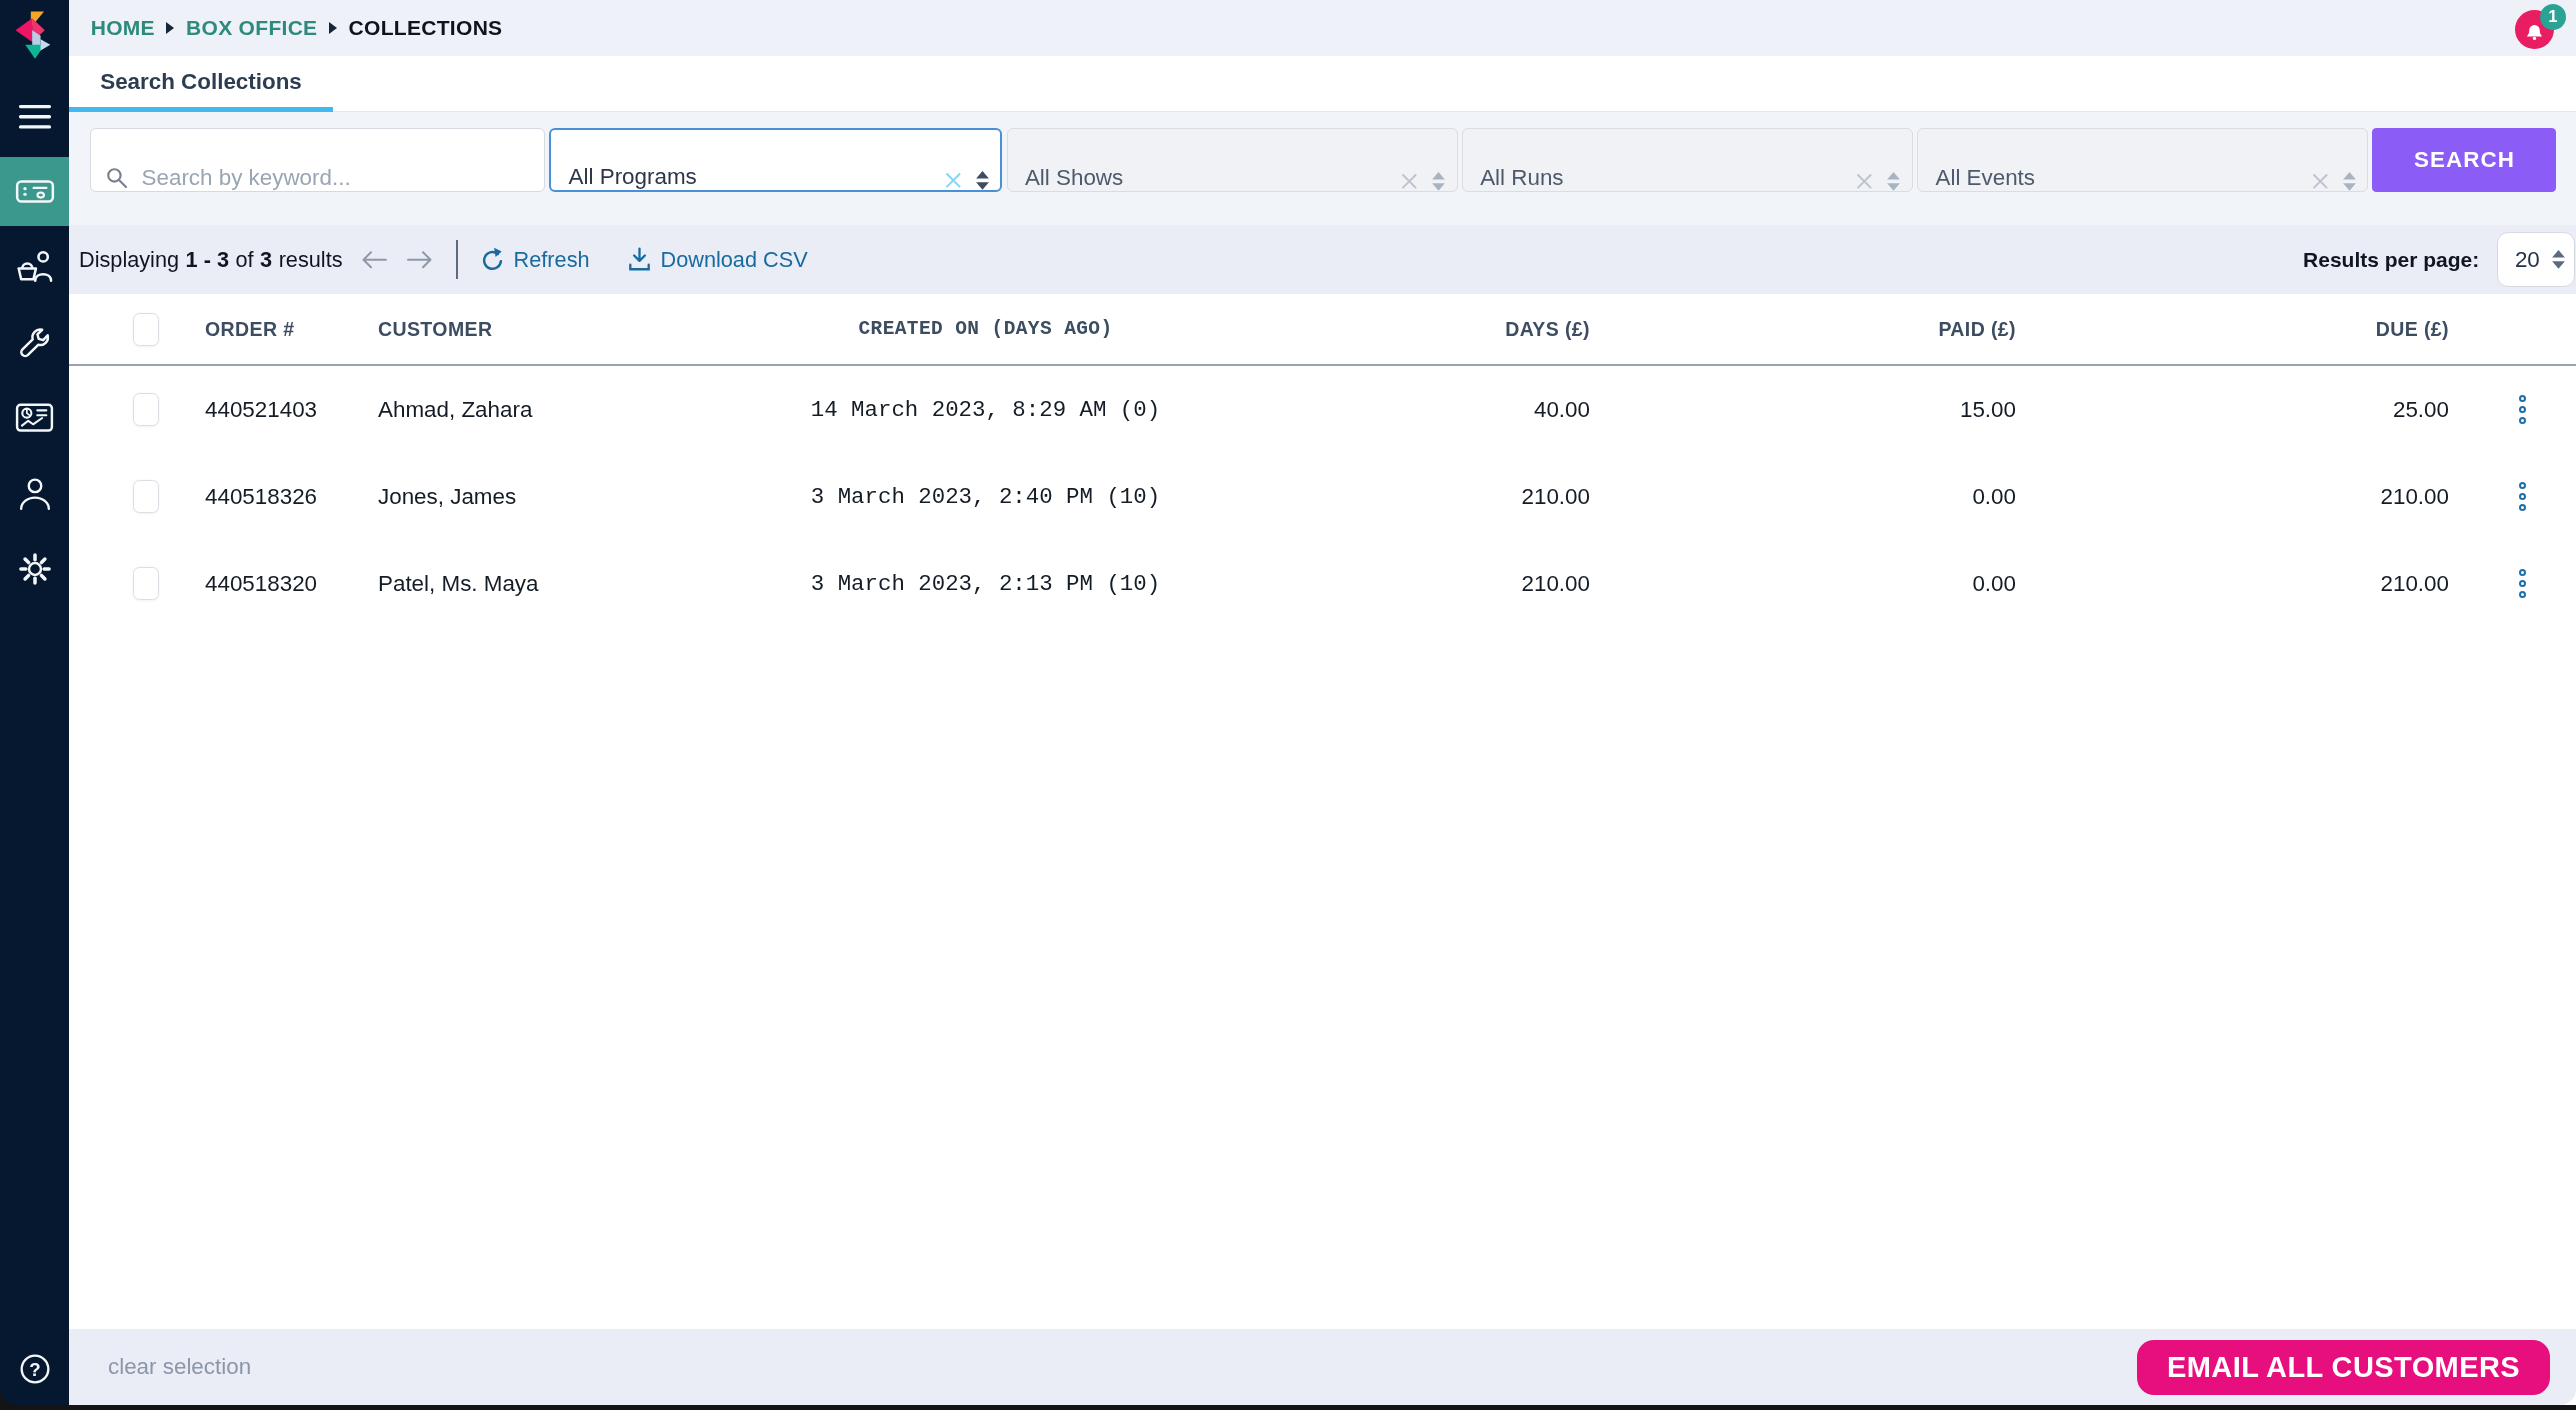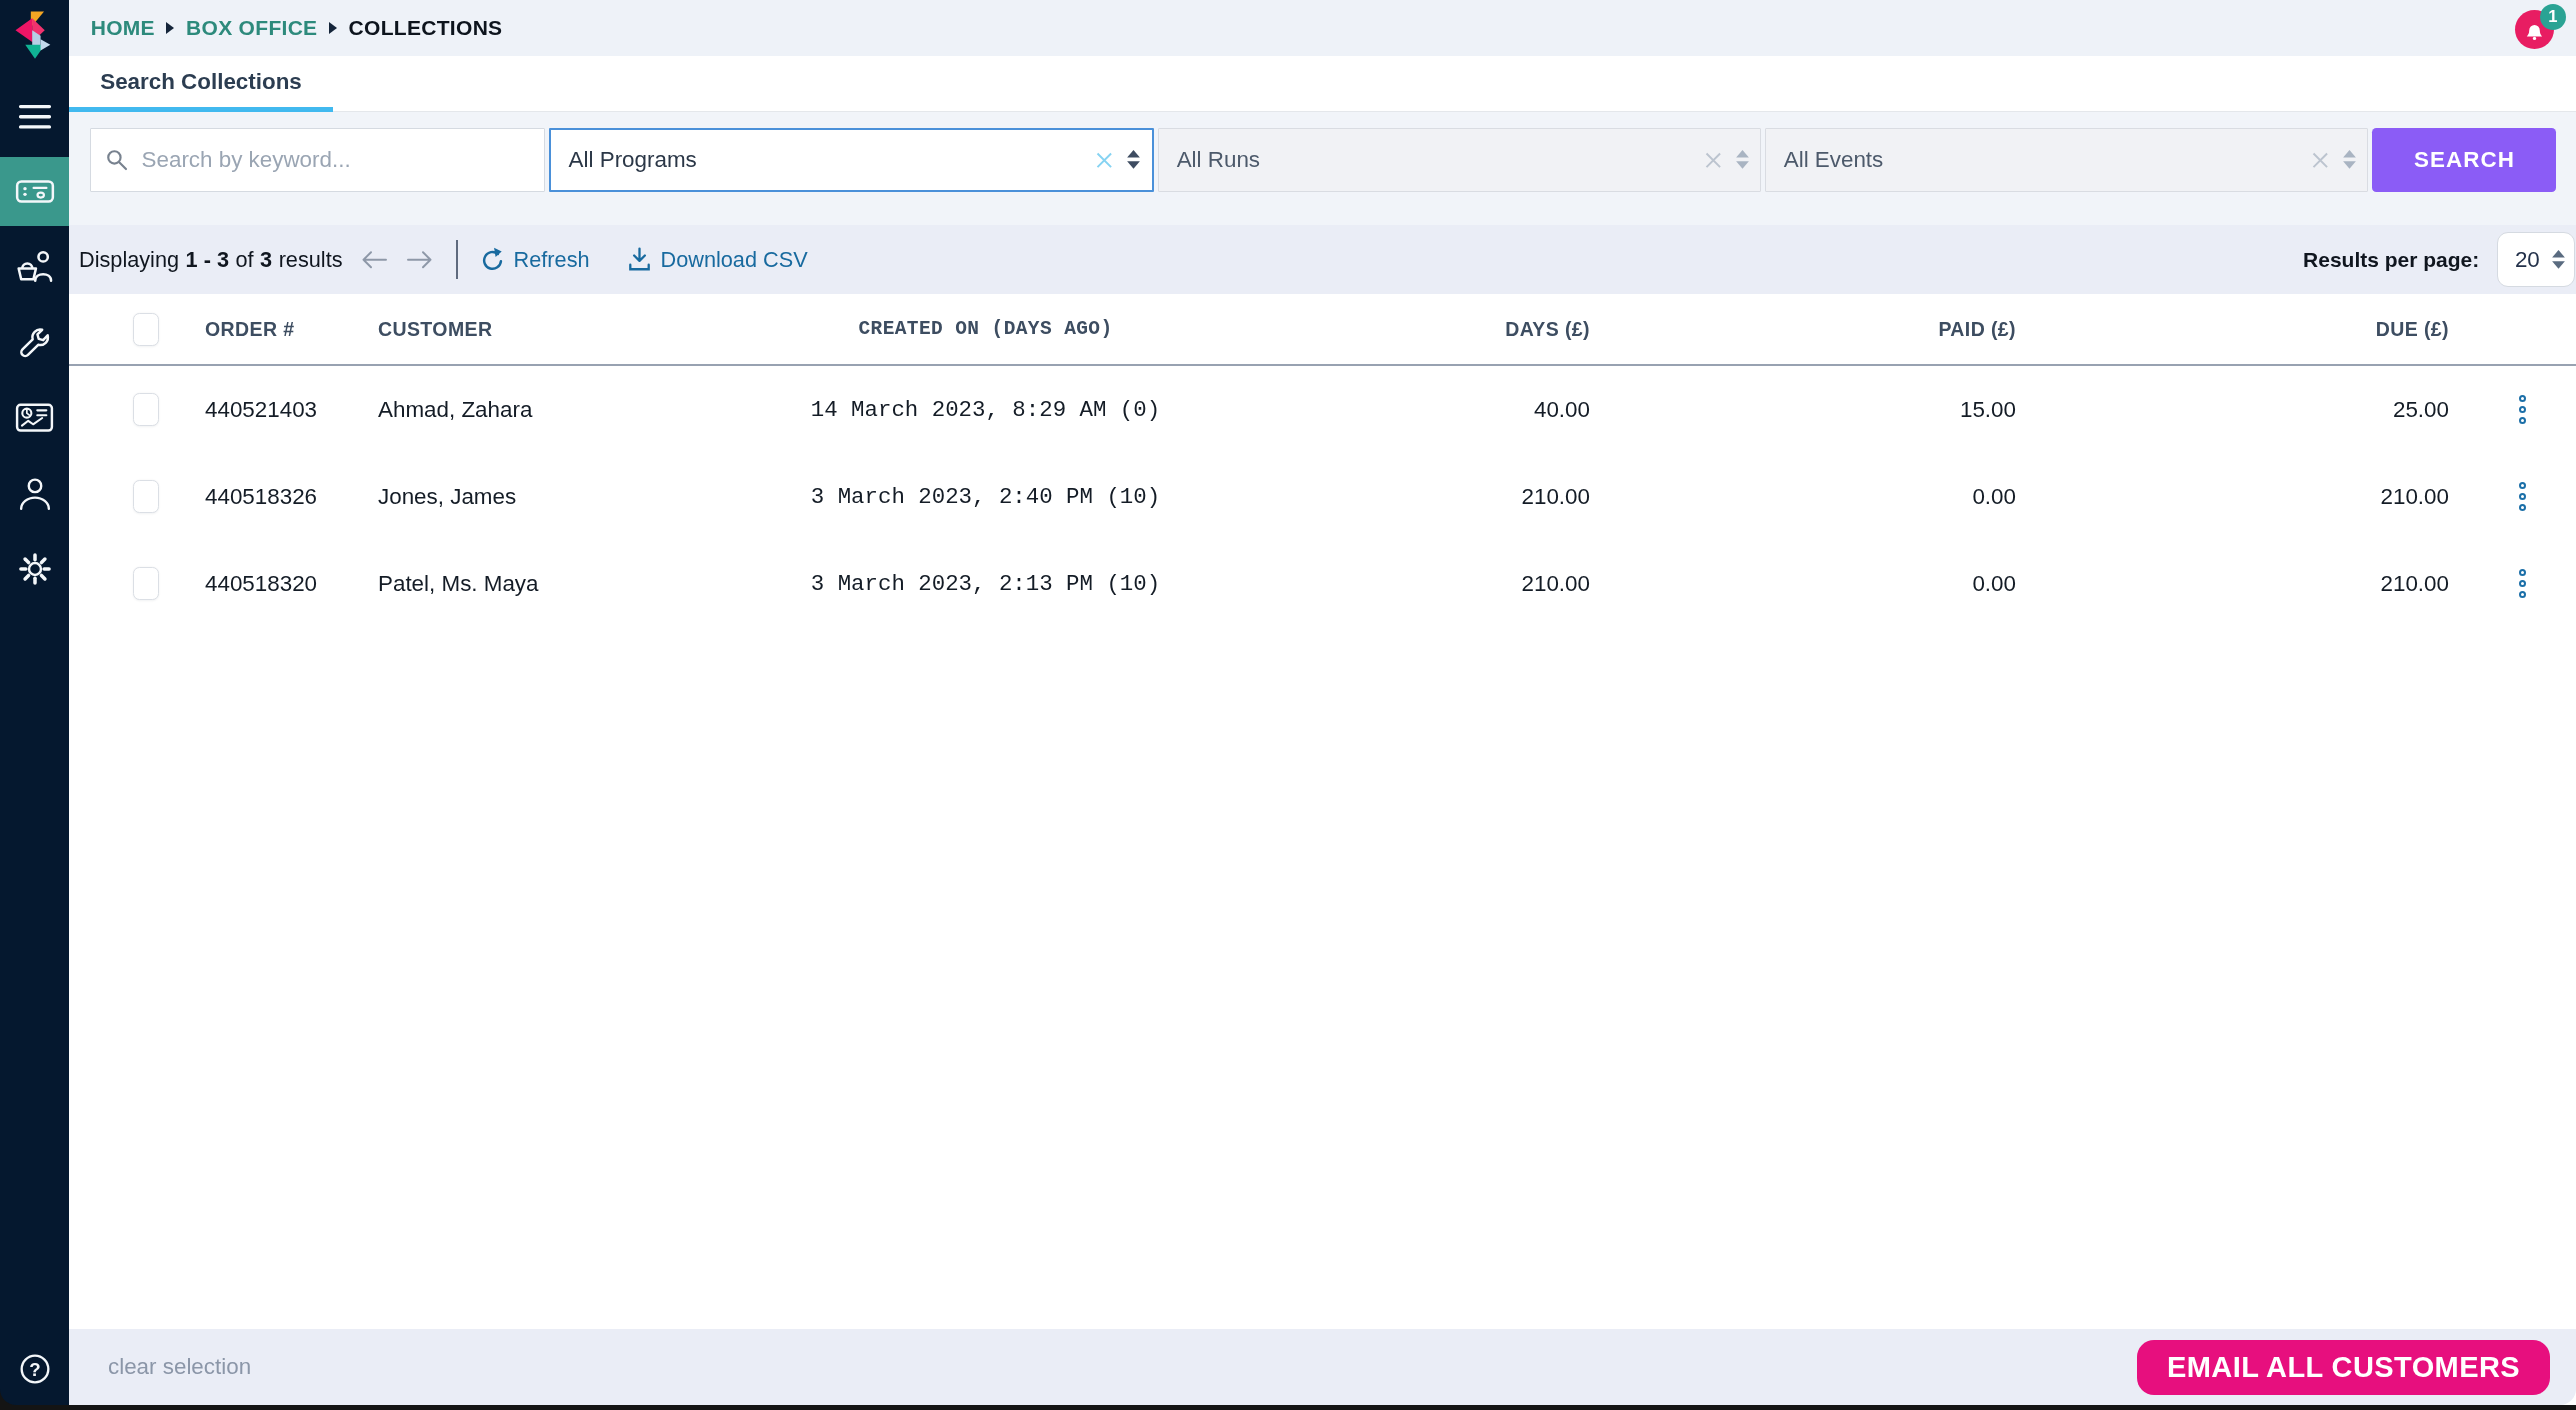--- a/index.html
+++ b/index.html
@@ -43,21 +43,21 @@
     width:264px; display:flex; align-items:center; justify-content:center;
     font-size:22.4px; font-weight:600; color:#2c3d51;
     border-bottom:5px solid #41b9ef; margin-bottom:-1.4px; cursor:pointer;
   }
 
   
   .filter-bar {
     height:113px; background:#f1f4f9; flex-shrink:0;
     display:flex; align-items:flex-start; gap:4.3px; padding:16px 19.5px 0 21px;
   }
-  .control { height:64px; border-radius:1px; display:flex; align-items:center; font-size:22.4px; }
+  .control { height:64px; border-radius:6px; display:flex; align-items:flex-end; font-size:22.4px; }
   .search-box { width:455px; background:#fff; border:1.4px solid #d5dae1; padding:0 14.4px; gap:11.6px; flex-shrink:0; }
   .search-box input {
     border:none; outline:none; flex:1; font-size:22.4px; min-width:0;
     font-family:"Liberation Sans", sans-serif; color:#2b3747; background:transparent;
   }
   .search-box input::placeholder { color:#9aa5b3; }
   .dropdown { flex:1; min-width:0; padding:0 11.6px 0 17.3px; justify-content:space-between; cursor:pointer; }
   .dropdown.enabled { background:#fff; border:2.2px solid #4a90d9; color:#2b3747; }
   .dropdown.disabled { background:#f1f2f5; border:1.4px solid #d9dce2; color:#4d5a6b; }
   .dd-right { display:flex; align-items:center; gap:14.4px; flex-shrink:0; }
@@ -244,20 +244,32 @@
           <svg width="16.6" height="16.6" viewBox="0 0 22 22">
             <path d="M2 2 L20 20 M20 2 L2 20" stroke="#86d3f2" stroke-width="2.6" fill="none"></path>
           </svg>
           <svg width="13" height="19.5" viewBox="0 0 17 26">
             <polygon points="8.5,0 17,10 0,10" fill="#3e4c61"></polygon>
               <polygon points="0,15 17,15 8.5,25" fill="#3e4c61"></polygon>
           </svg>
         </span>
       </div>
 
+      <div class="control dropdown disabled">
+        <span>All Shows</span>
+        <span class="dd-right">
+          <svg width="16.6" height="16.6" viewBox="0 0 22 22">
+            <path d="M2 2 L20 20 M20 2 L2 20" stroke="#bcc4cf" stroke-width="2.6" fill="none"></path>
+          </svg>
+          <svg width="13" height="19.5" viewBox="0 0 17 26">
+            <polygon points="8.5,0 17,10 0,10" fill="#a9b4c2"></polygon>
+              <polygon points="0,15 17,15 8.5,25" fill="#a9b4c2"></polygon>
+          </svg>
+        </span>
+      </div>
 
       <div class="control dropdown disabled">
         <span>All Runs</span>
         <span class="dd-right">
           <svg width="16.6" height="16.6" viewBox="0 0 22 22">
             <path d="M2 2 L20 20 M20 2 L2 20" stroke="#bcc4cf" stroke-width="2.6" fill="none"></path>
           </svg>
           <svg width="13" height="19.5" viewBox="0 0 17 26">
             <polygon points="8.5,0 17,10 0,10" fill="#a9b4c2"></polygon>
               <polygon points="0,15 17,15 8.5,25" fill="#a9b4c2"></polygon>

